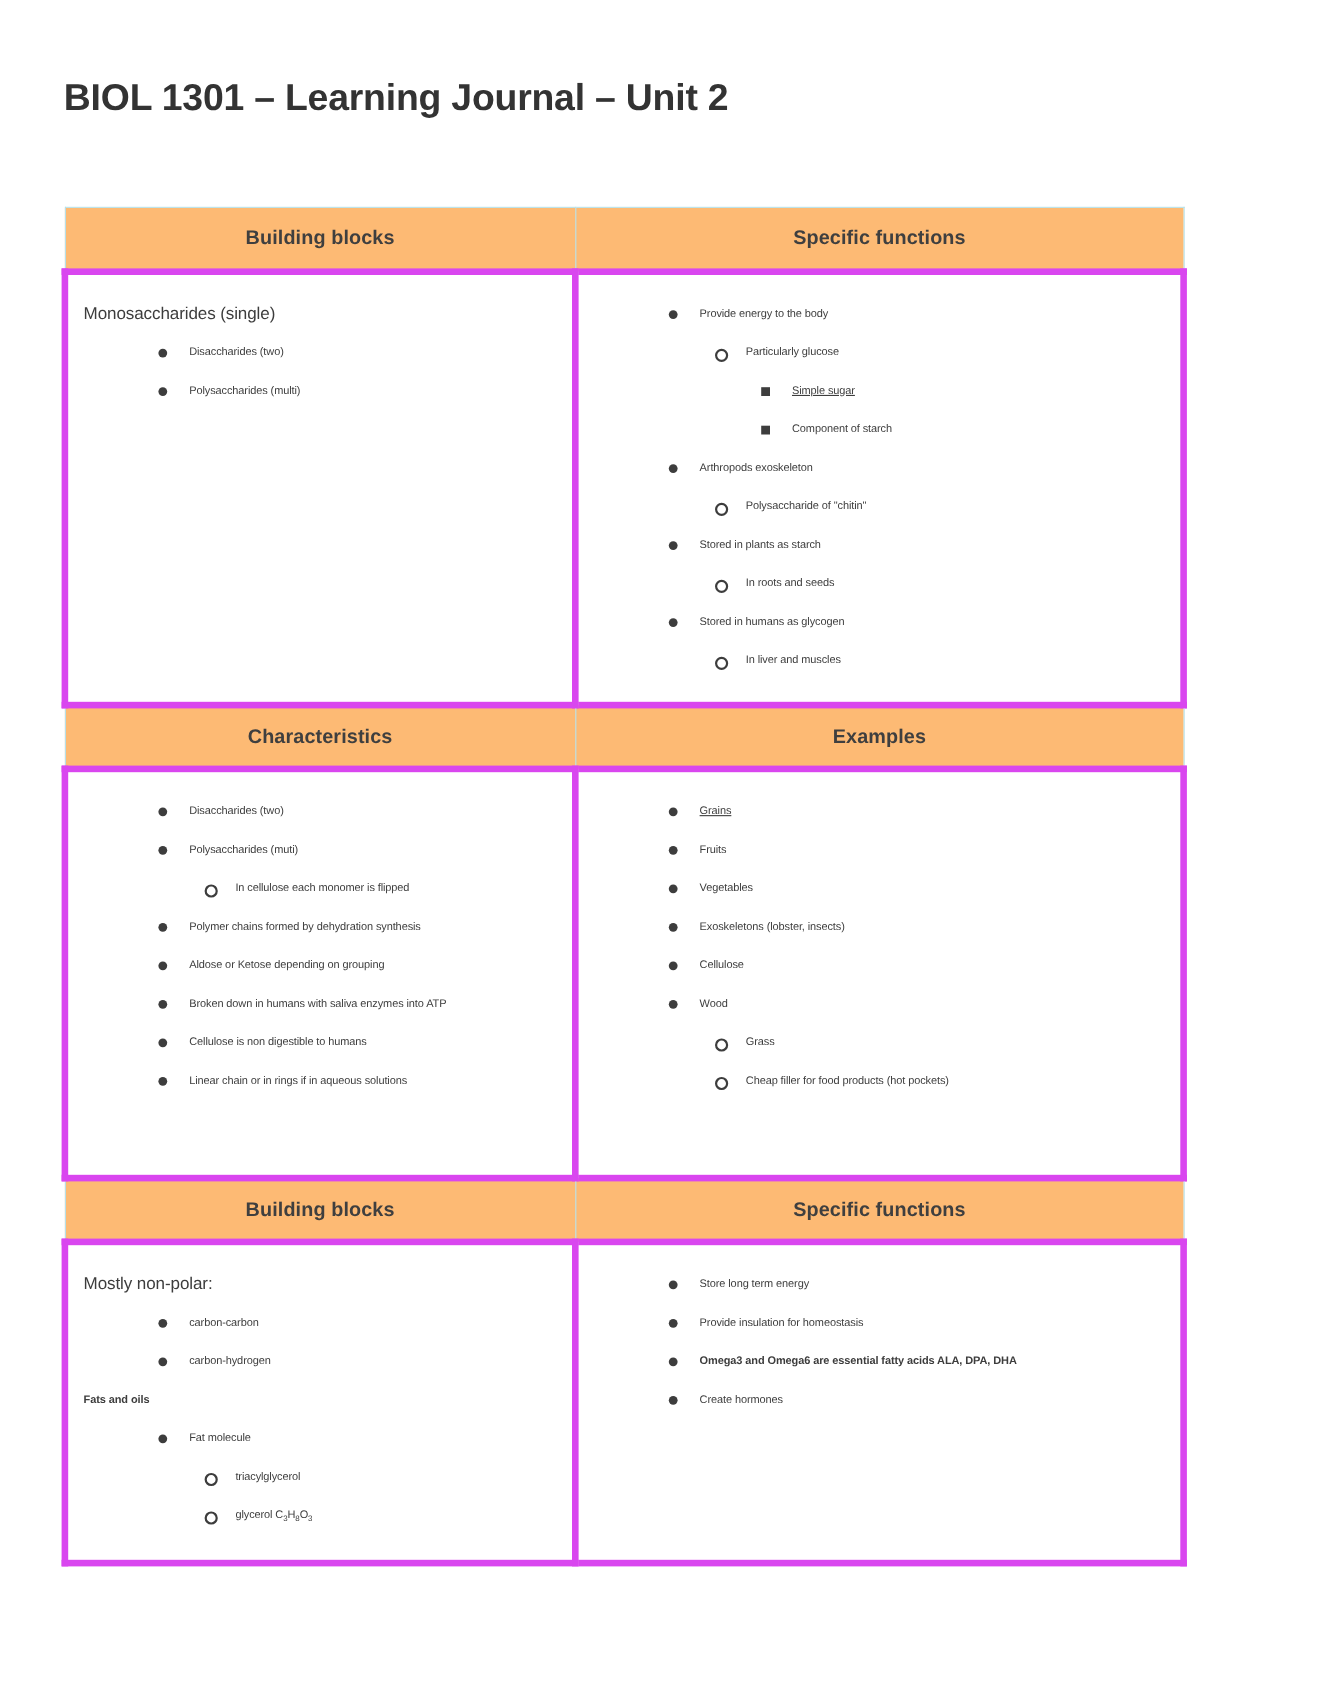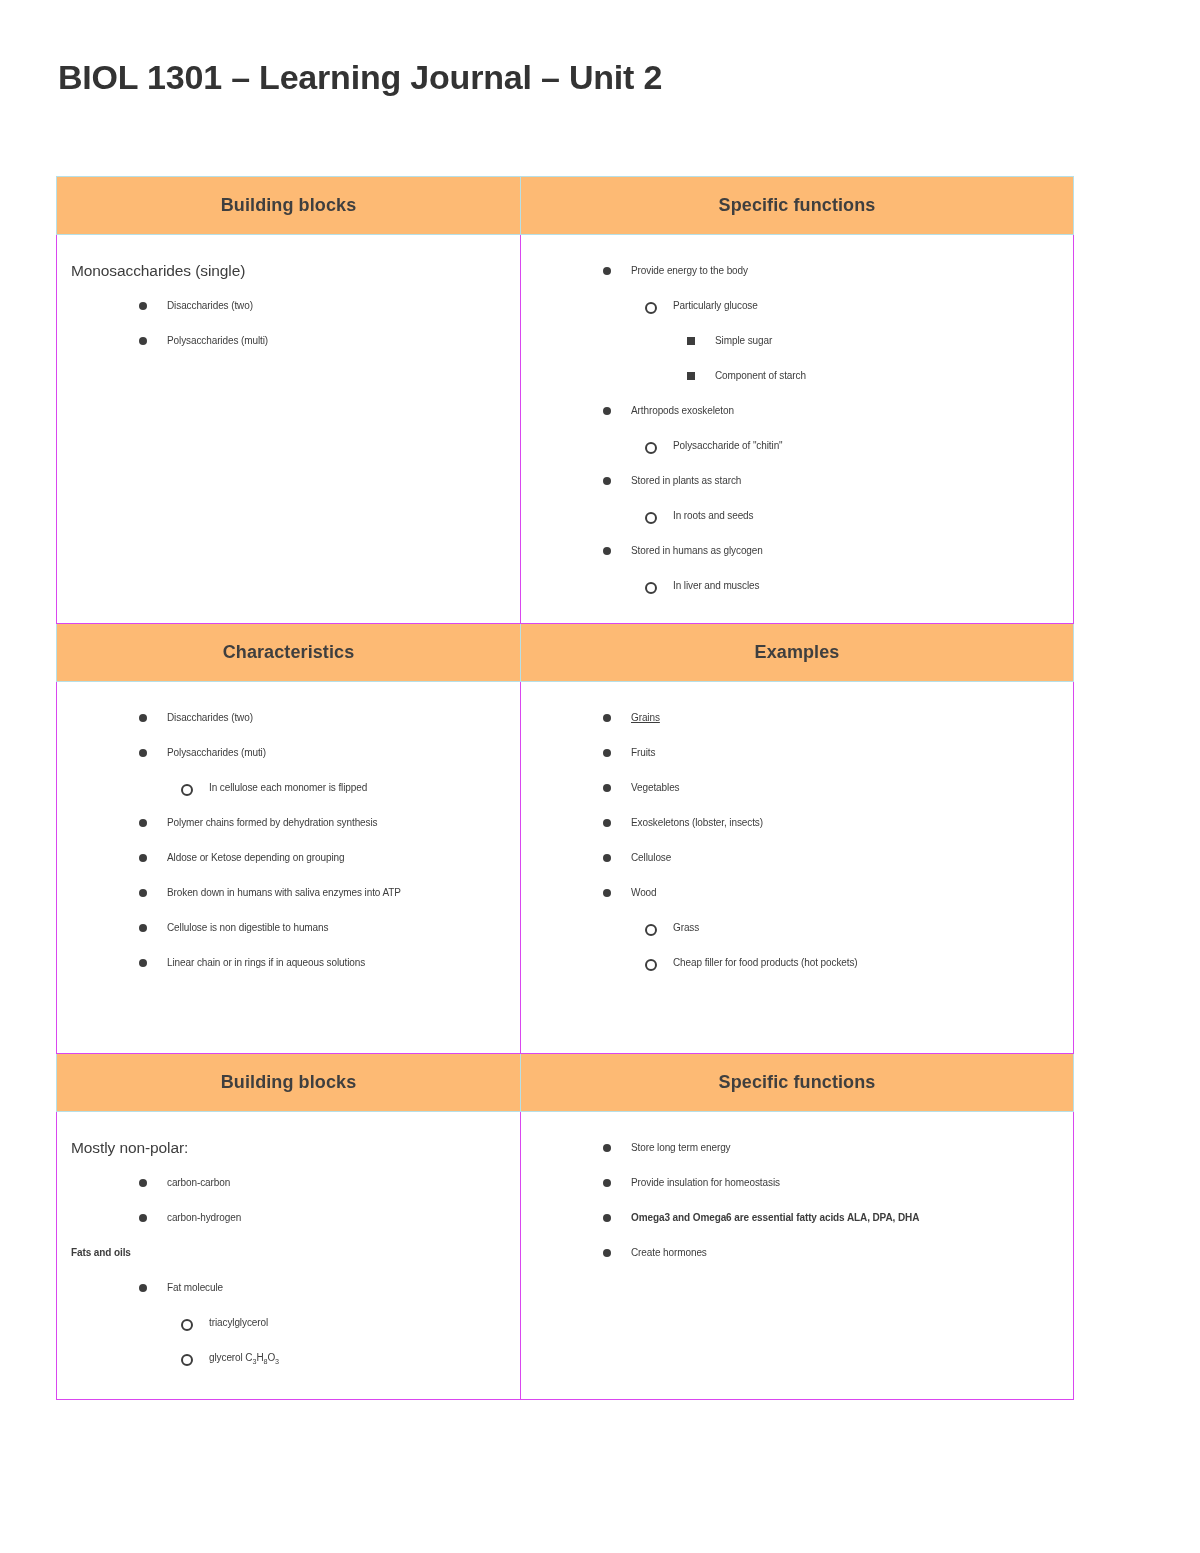--- a/index.html
+++ b/index.html
@@ -11,21 +11,21 @@
     width: 1200px;
     height: 1553px;
     font-family: "Liberation Sans", sans-serif;
     color: #3b3b3b;
     overflow: hidden;
     position: relative;
   }
 
   .page {
     position: absolute;
-    left: 0; top: 0;
+    left: 0; top: 12px;
     width: 1200px;
     height: 1463px;
     padding: 0;
   }
 
   .doc-title {
     position: absolute;
     left: 58px;
     top: 58px;
     font-size: 34px;
@@ -44,21 +44,21 @@
 
   table.biomol {
     width: 1017px;
     border-collapse: collapse;
     table-layout: fixed;
   }
 
   table.biomol td {
     vertical-align: top;
     padding: 0;
-    border: 1px solid #d946ef;
+    border: 6px solid #d946ef;
   }
 
   
   .cat-band {
     background: #d0e9d9;
     border: 1px solid #c3e2cd !important;
     height: 58px;
     padding: 0 !important;
   }
   .cat-band .cat-label {
@@ -182,21 +182,21 @@
             <p class="plain">Monosaccharides (single)</p>
             <ul class="lvl">
                 <li class="item disc" style="margin-left:66px;"><span class="bullet"></span><span>Disaccharides  (two)</span></li>
                 <li class="item disc" style="margin-left:66px;"><span class="bullet"></span><span>Polysaccharides (multi)</span></li>
               </ul>
           </td>
           <td class="content-cell">
             <ul class="lvl">
                 <li class="item disc" style="margin-left:66px;"><span class="bullet"></span><span>Provide energy to the body</span></li>
                 <li class="item circle" style="margin-left:108px;"><span class="bullet"></span><span>Particularly glucose</span></li>
-                <li class="item square" style="margin-left:150px;"><span class="bullet"></span><span>Simple sugar</span></li>
+                <li class="item square" style="margin-left:150px;text-decoration:underline;"><span class="bullet"></span><span>Simple sugar</span></li>
                 <li class="item square" style="margin-left:150px;"><span class="bullet"></span><span>Component of starch</span></li>
                 <li class="item disc" style="margin-left:66px;"><span class="bullet"></span><span>Arthropods exoskeleton</span></li>
                 <li class="item circle" style="margin-left:108px;"><span class="bullet"></span><span>Polysaccharide of "chitin"</span></li>
                 <li class="item disc" style="margin-left:66px;"><span class="bullet"></span><span>Stored in plants as starch</span></li>
                 <li class="item circle" style="margin-left:108px;"><span class="bullet"></span><span>In roots and seeds</span></li>
                 <li class="item disc" style="margin-left:66px;"><span class="bullet"></span><span>Stored in humans as glycogen</span></li>
                 <li class="item circle" style="margin-left:108px;"><span class="bullet"></span><span>In liver and muscles</span></li>
               </ul>
           </td>
         </tr>

